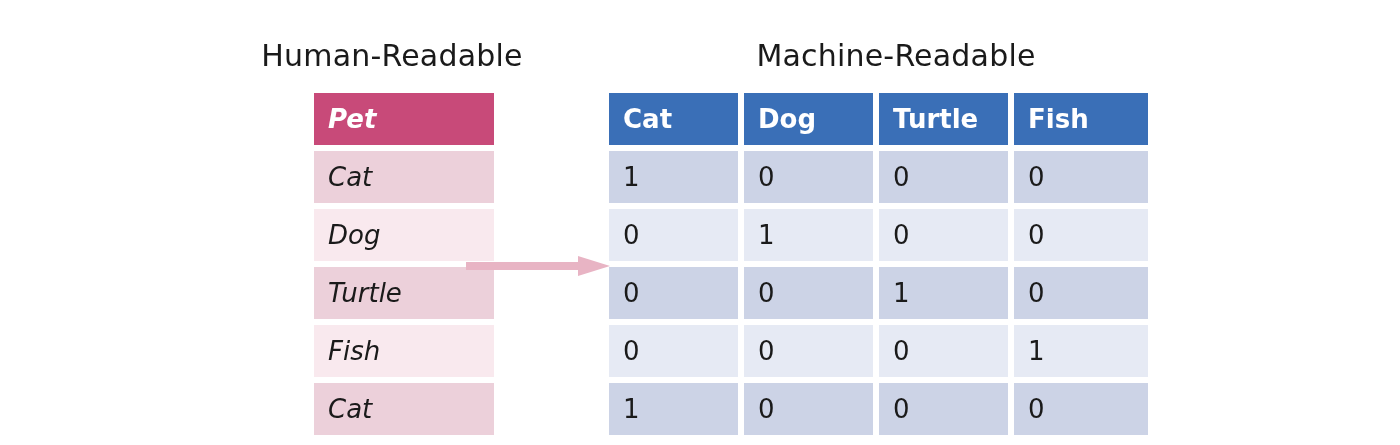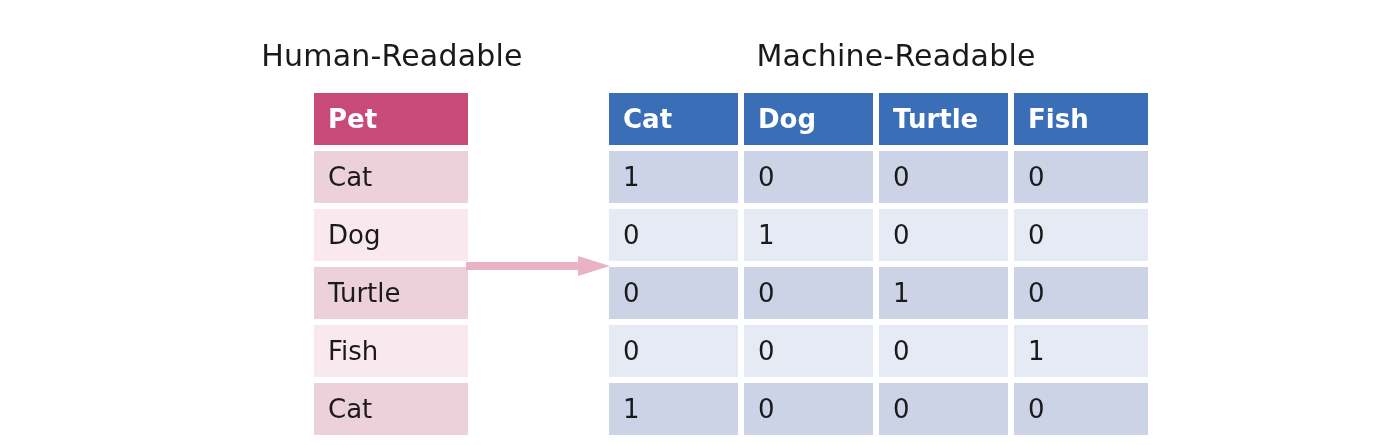--- a/index.html
+++ b/index.html
@@ -29,21 +29,22 @@
     margin-top: 14px;
   }
   #title-human { left: 232px; width: 320px; }
   #title-machine { left: 736px; width: 320px; }
 
   
   #human-table {
     position: absolute;
     left: 314px;
     top: 93px;
-    width: 154px;
+    width: 180px;
+    font-style: italic;
   }
   .pink-cell {
     height: 52px;
     line-height: 52px;
     box-sizing: border-box;
     padding-left: 14px;
     font-size: 26px;
     color: #1a1a1a;
     margin-bottom: 6px;
     overflow: hidden;

